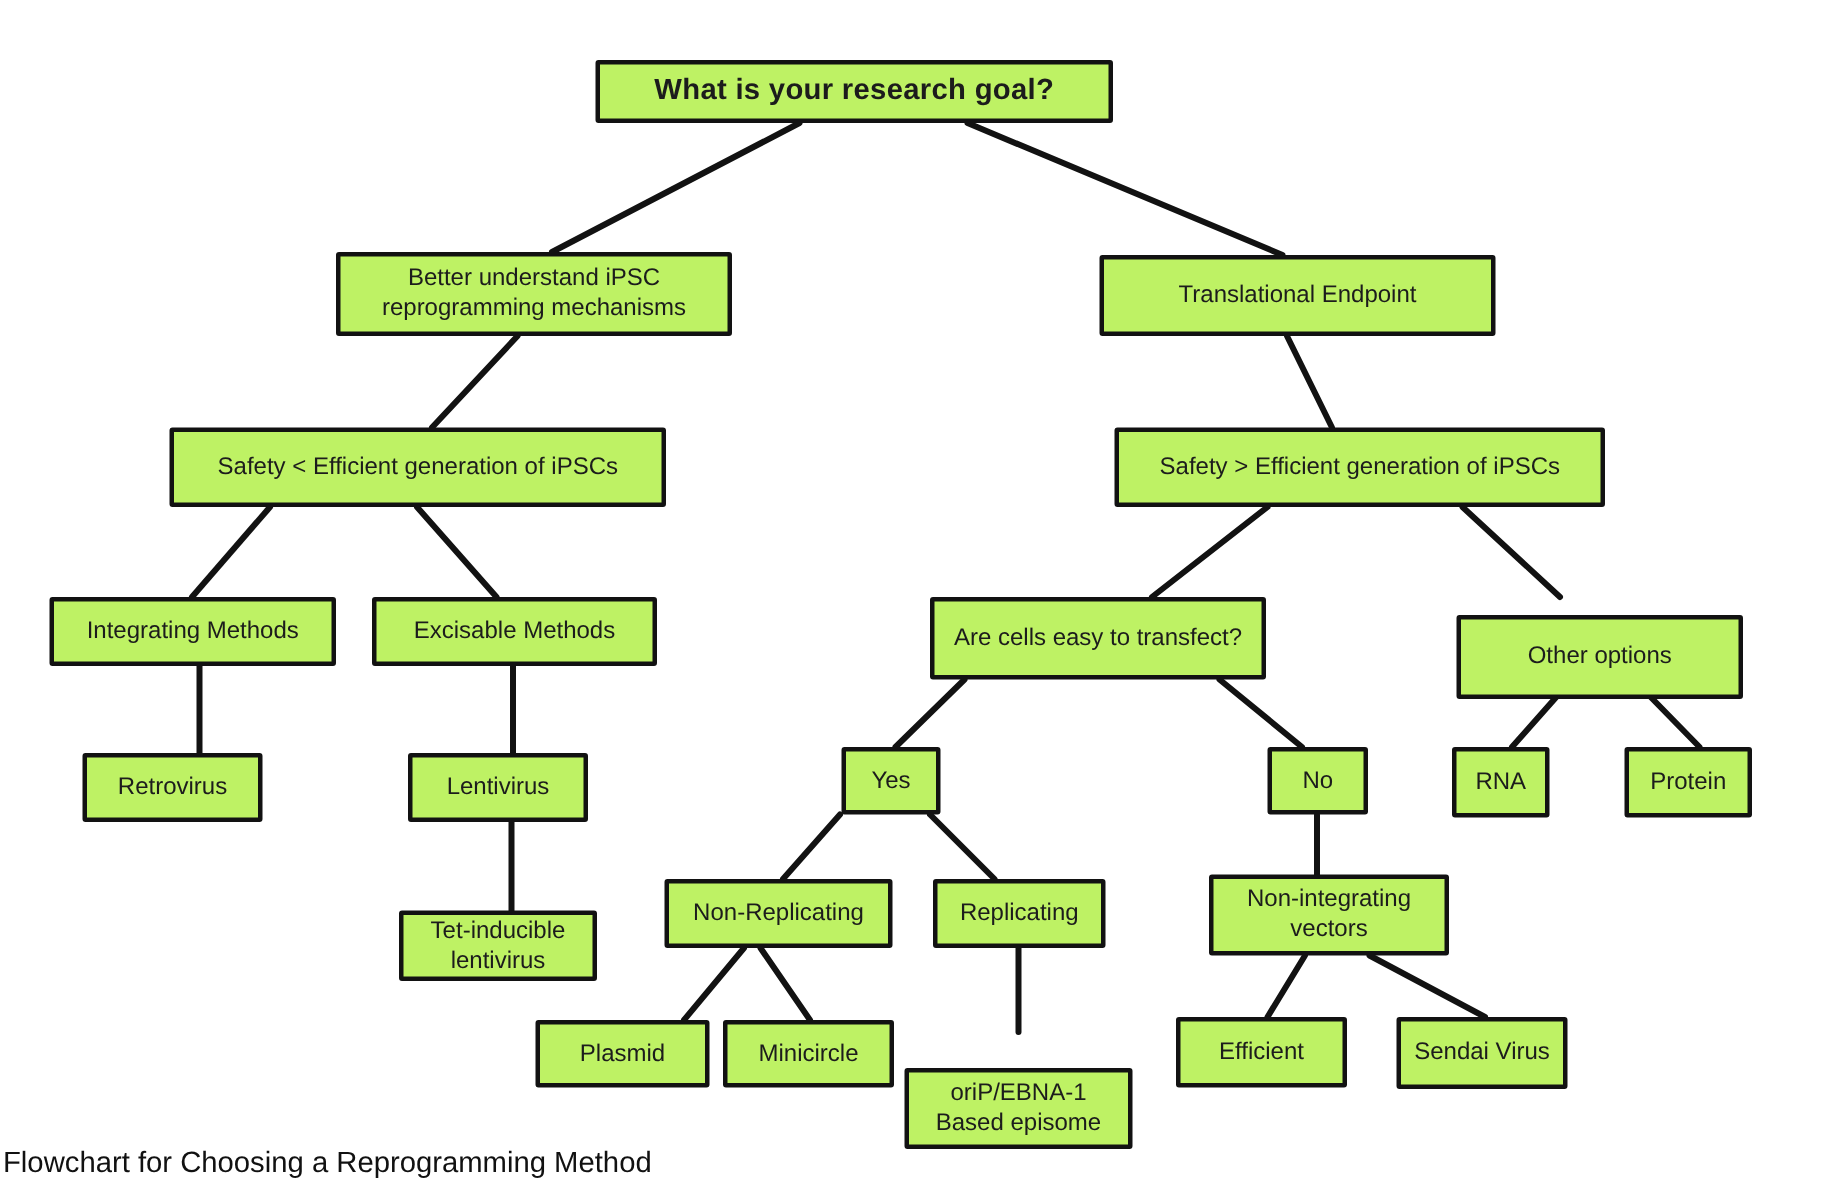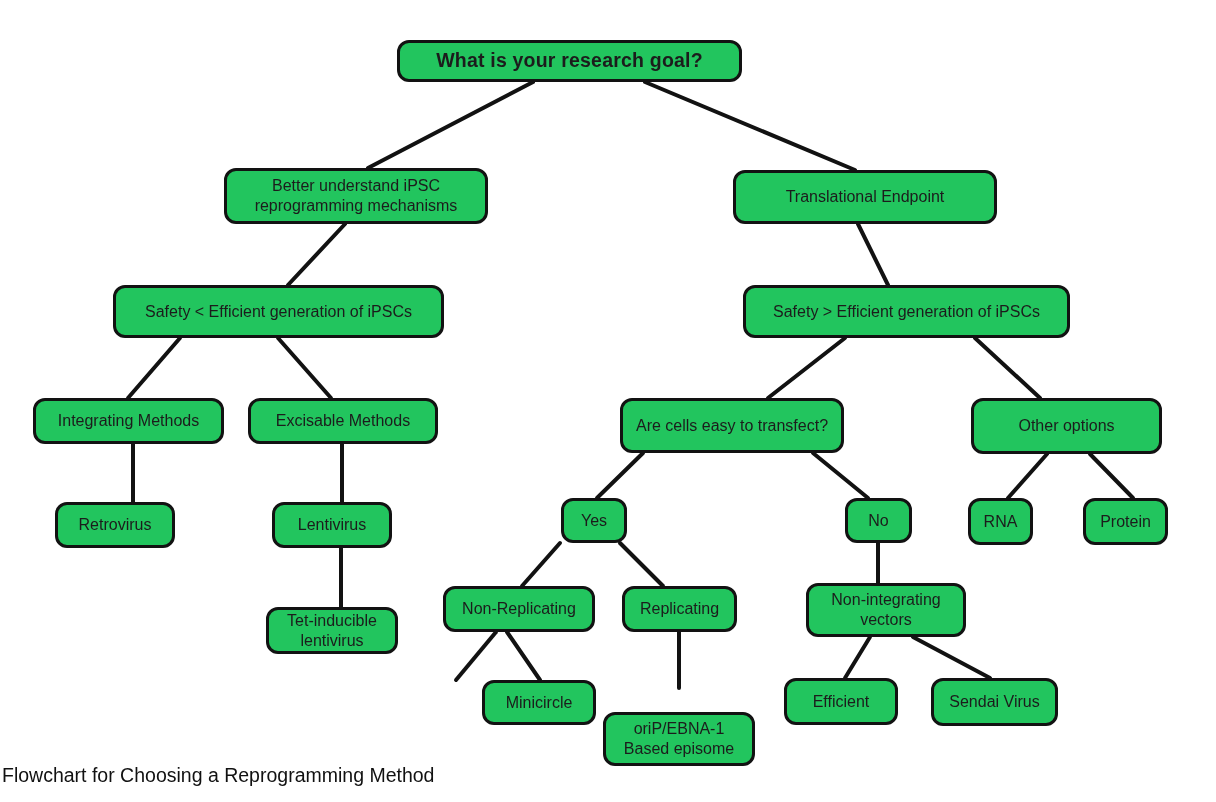--- a/index.html
+++ b/index.html
@@ -4,21 +4,21 @@
 <style>
   html,body { margin:0; padding:0; background:#ffffff; }
   .canvas {
     position:relative; width:1216px; height:802px; background:#ffffff;
     font-family:"Liberation Sans", sans-serif; overflow:hidden;
   }
   .lines { position:absolute; left:0; top:0; width:1216px; height:802px; }
   .lines line { stroke:#121212; stroke-width:4; stroke-linecap:round; }
   .node {
     position:absolute; box-sizing:border-box;
-    border:3px solid #121212; border-radius:12px; background:#22c55e;
+    border:3px solid #121212; border-radius:2px; background:#bef264;
     display:flex; flex-direction:column; align-items:center; justify-content:center;
     text-align:center; color:#1c1c1c; font-size:16px; line-height:1.22;
   }
   .node.root { font-weight:bold; font-size:19.5px; letter-spacing:0.2px; }
   .nl { white-space:nowrap; }
   .caption {
     position:absolute; left:2px; top:764px;
     font-size:19.5px; color:#111111; white-space:nowrap;
   }
 </style>
@@ -71,21 +71,21 @@
     </div>
     <div class="node" style="left: 33px; top: 398px; width: 191px; height: 46px;">
       <div class="nl">Integrating Methods</div>
     </div>
     <div class="node" style="left: 248px; top: 398px; width: 190px; height: 46px;">
       <div class="nl">Excisable Methods</div>
     </div>
     <div class="node" style="left: 620px; top: 398px; width: 224px; height: 55px;">
       <div class="nl">Are cells easy to transfect?</div>
     </div>
-    <div class="node" style="left: 971px; top: 398px; width: 191px; height: 56px;">
+    <div class="node" style="left: 971px; top: 410px; width: 191px; height: 56px;">
       <div class="nl">Other options</div>
     </div>
     <div class="node" style="left: 55px; top: 502px; width: 120px; height: 46px;">
       <div class="nl">Retrovirus</div>
     </div>
     <div class="node" style="left: 272px; top: 502px; width: 120px; height: 46px;">
       <div class="nl">Lentivirus</div>
     </div>
     <div class="node" style="left: 561px; top: 498px; width: 66px; height: 45px; text-align: center;">
       <div class="nl">Yes</div>
@@ -106,26 +106,29 @@
     <div class="node" style="left: 622px; top: 586px; width: 115px; height: 46px;">
       <div class="nl">Replicating</div>
     </div>
     <div class="node" style="left: 443px; top: 586px; width: 152px; height: 46px;">
       <div class="nl">Non-Replicating</div>
     </div>
     <div class="node" style="left: 806px; top: 583px; width: 160px; height: 54px;">
       <div class="nl">Non-integrating</div>
       <div class="nl">vectors</div>
     </div>
+    <div class="node" style="left: 357px; top: 680px; width: 116px; height: 45px;">
+      <div class="nl">Plasmid</div>
+    </div>
     <div class="node" style="left: 482px; top: 680px; width: 114px; height: 45px;">
       <div class="nl">Minicircle</div>
     </div>
     <div class="node" style="left: 603px; top: 688px; width: 152px; height: 54px; margin-top: 24px;">
       <div class="nl">oriP/EBNA-1</div>
       <div class="nl">Based episome</div>
     </div>
     <div class="node" style="left: 784px; top: 678px; width: 114px; height: 47px;">
       <div class="nl">Efficient</div>
     </div>
-    <div class="node" style="left: 931px; top: 678px; width: 127px; height: 48px;">
+    <div class="node" style="left: 931px; top: 678px; width: 114px; height: 48px;">
       <div class="nl">Sendai Virus</div>
     </div>
   </div>
 
 </body></html>

